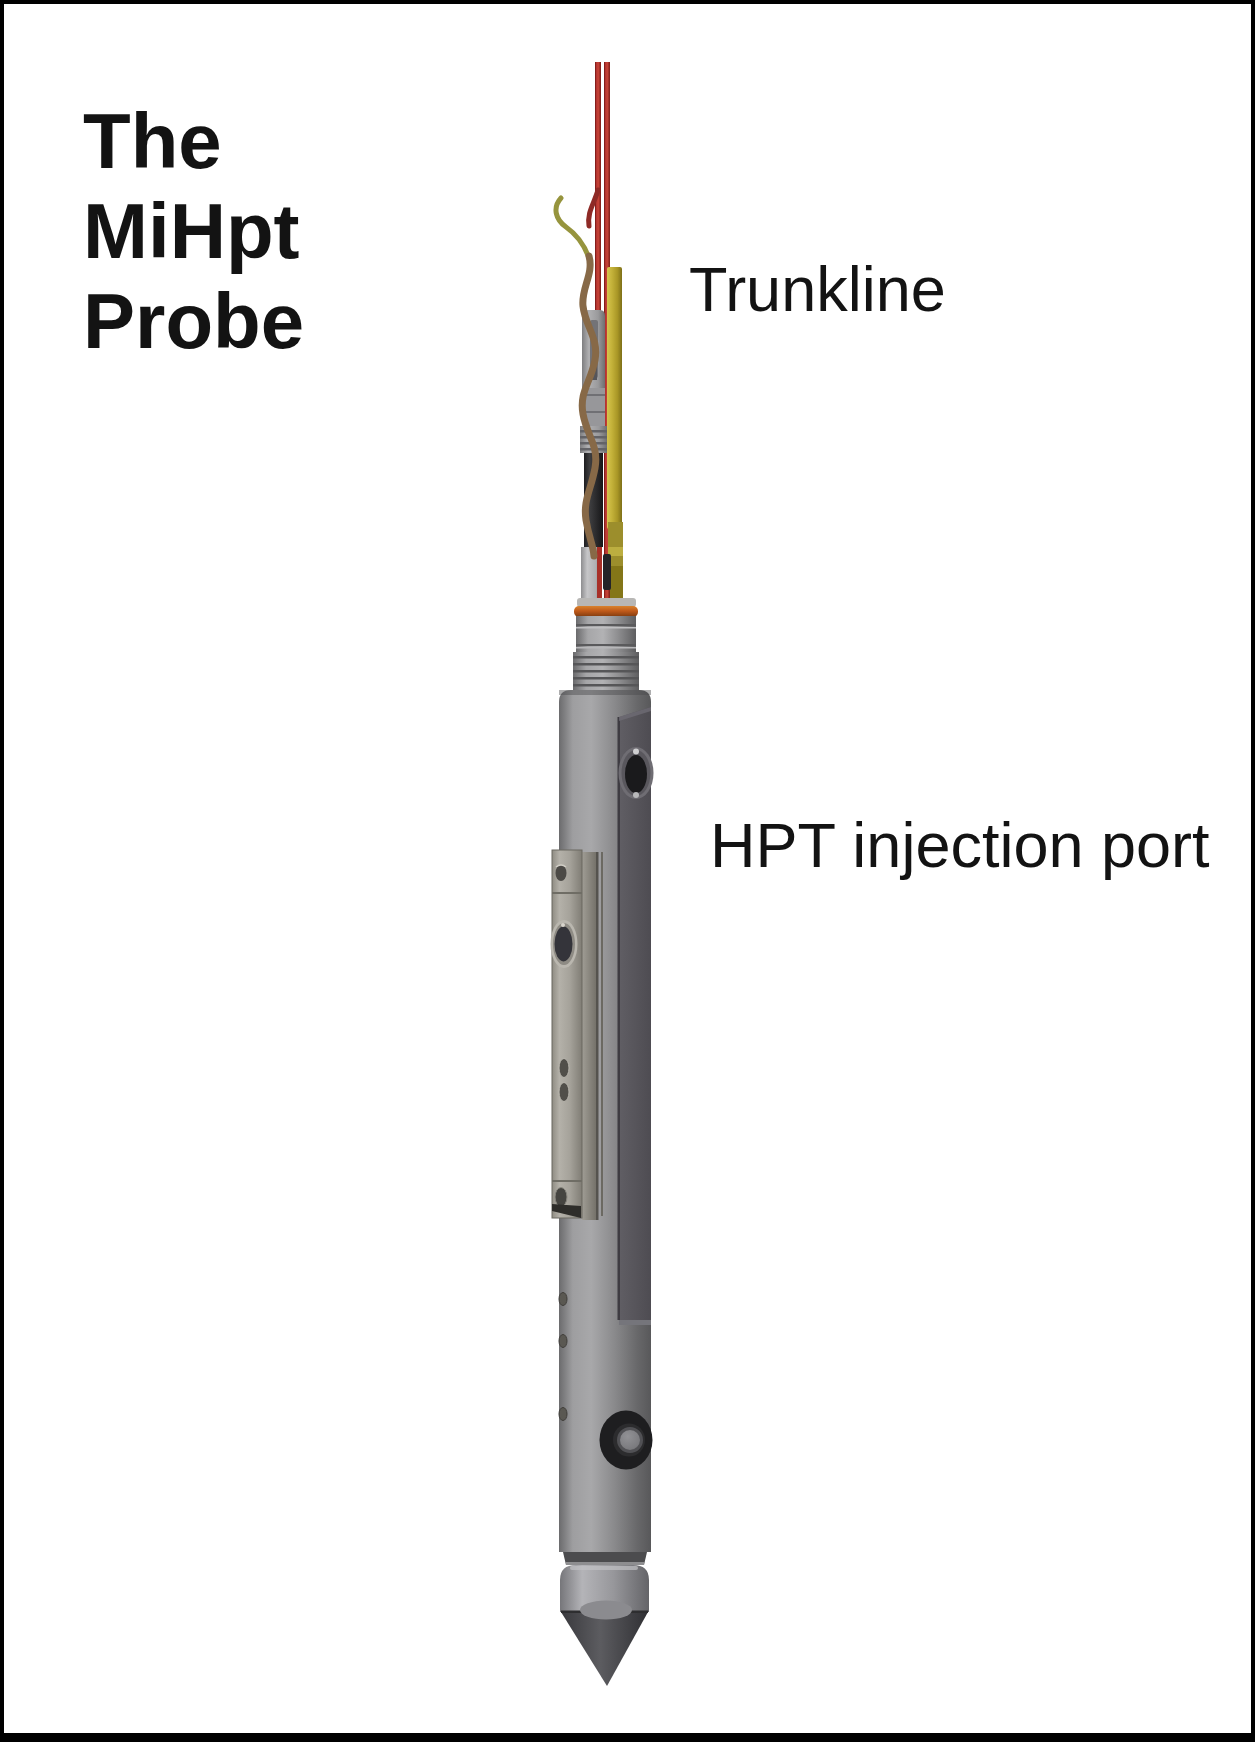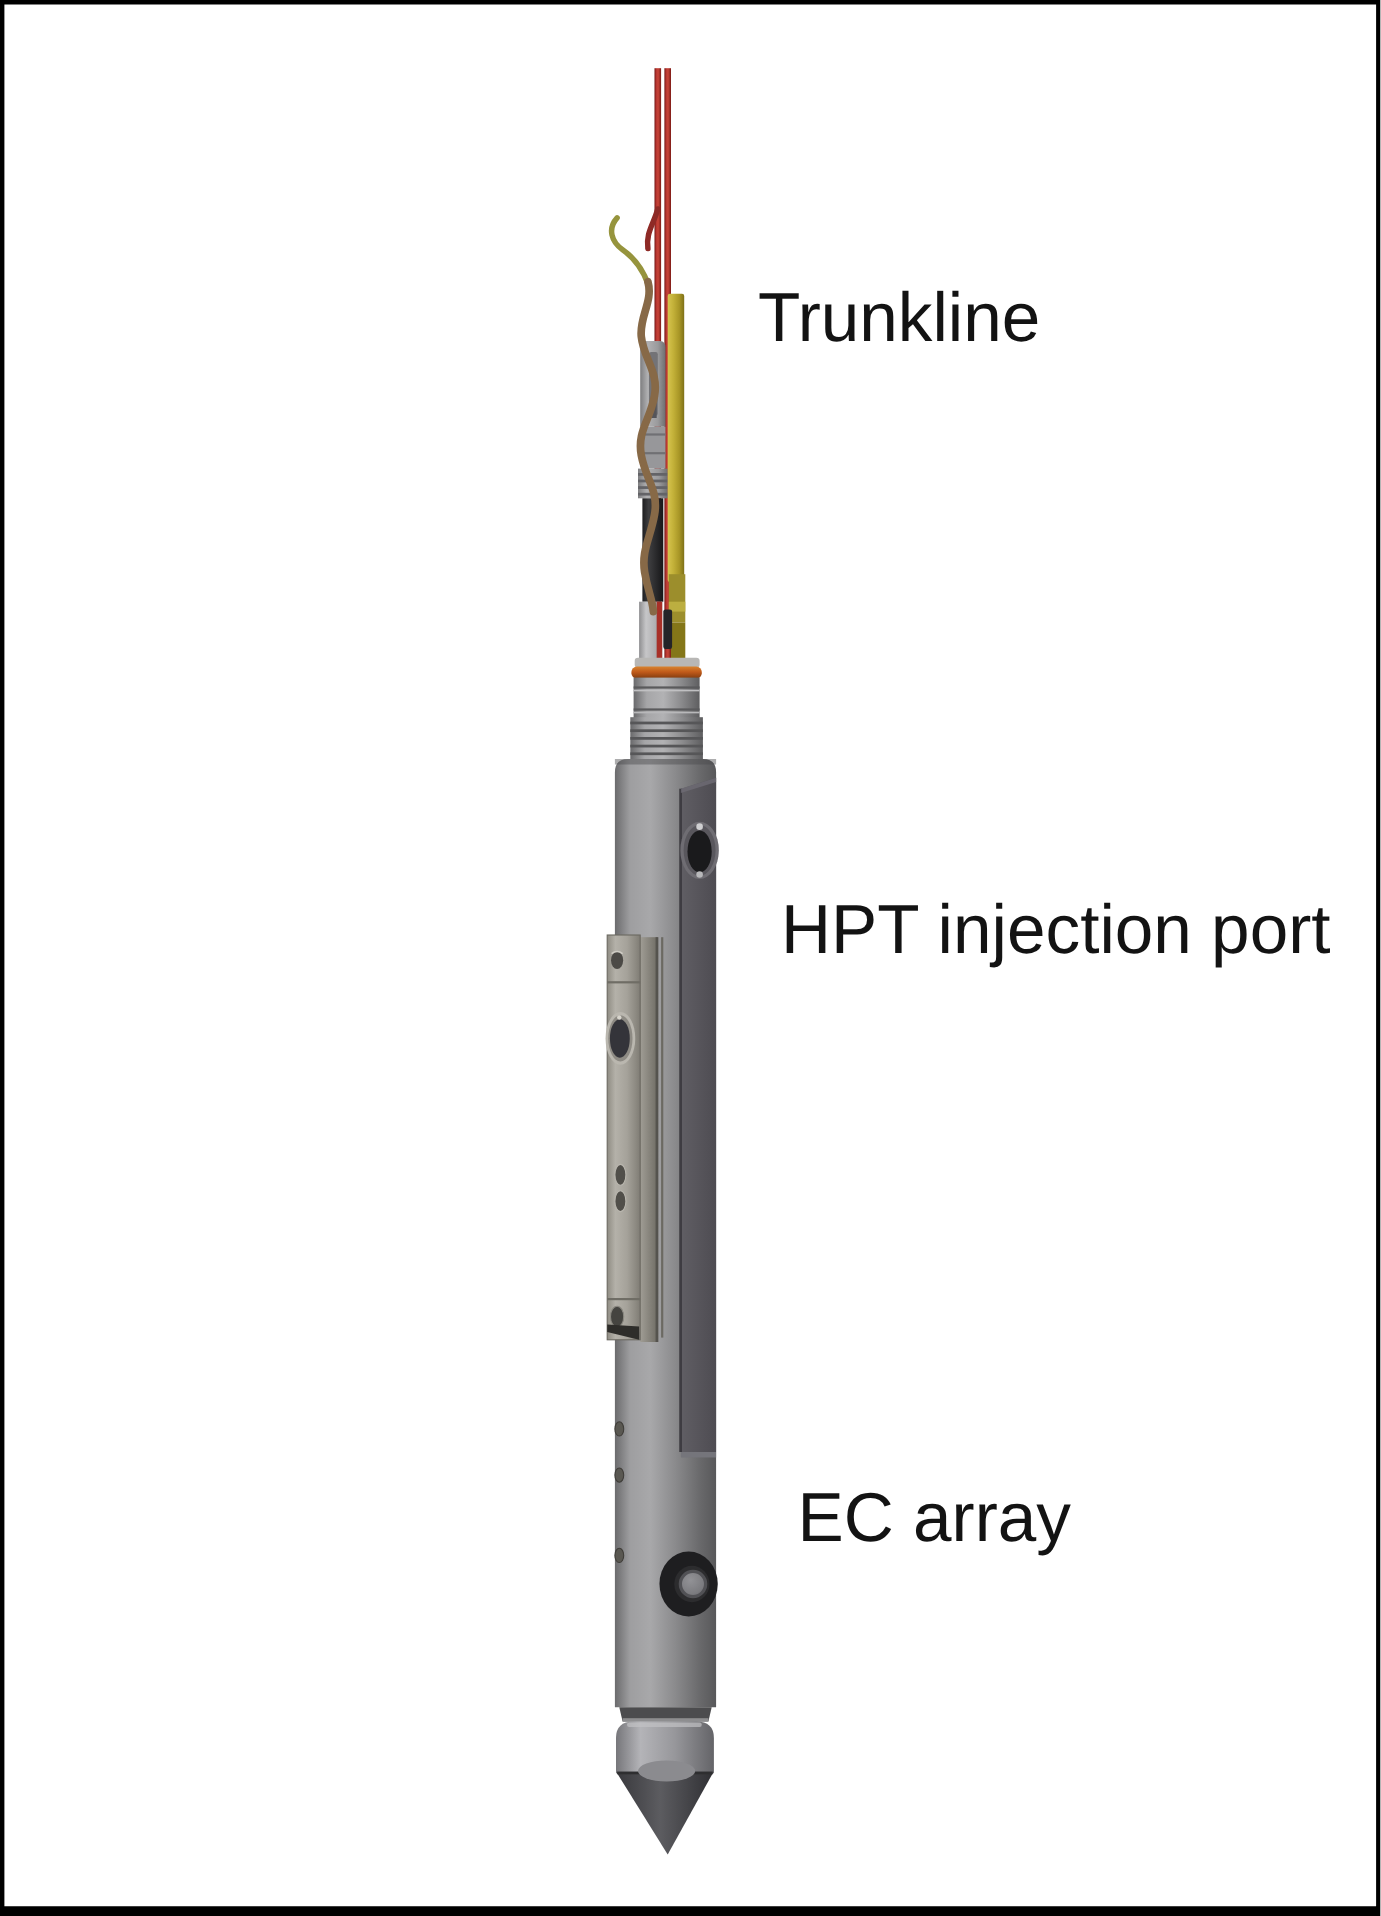--- a/index.html
+++ b/index.html
@@ -224,20 +224,24 @@
       <rect x="562" y="1558" width="78" height="3" fill="#8e8e90"></rect>
       <path d="M556 1576 Q556 1561 572 1561 L629 1561 Q645 1561 645 1576 L645 1608 L556 1608 Z" fill="url(#gTipCollar)"></path>
       <rect x="566" y="1562" width="68" height="4" rx="2" fill="#c2c2c4" opacity="0.7"></rect>
       <polygon points="557,1608 644,1608 603,1682" fill="url(#gCone)"></polygon>
       <rect x="557" y="1606.5" width="21" height="2.5" fill="#2e2e30"></rect>
       <rect x="624" y="1606.5" width="20" height="2.5" fill="#2e2e30"></rect>
       <ellipse cx="602" cy="1606" rx="26" ry="9.5" fill="#8b8b8f"></ellipse>
     </g>
   </svg>
 
+  <div class="title">
+    <div>The</div>
+    <div>MiHpt</div>
+    <div>Probe</div>
+  </div>
 
   <div class="lbl lbl-trunkline">
     <div>Trunkline</div>
   </div>
   <div class="lbl lbl-hpt">HPT injection port</div>
-  <div class="lbl lbl-ec">EC array</div>
 
 </div>
 
 </body></html>

